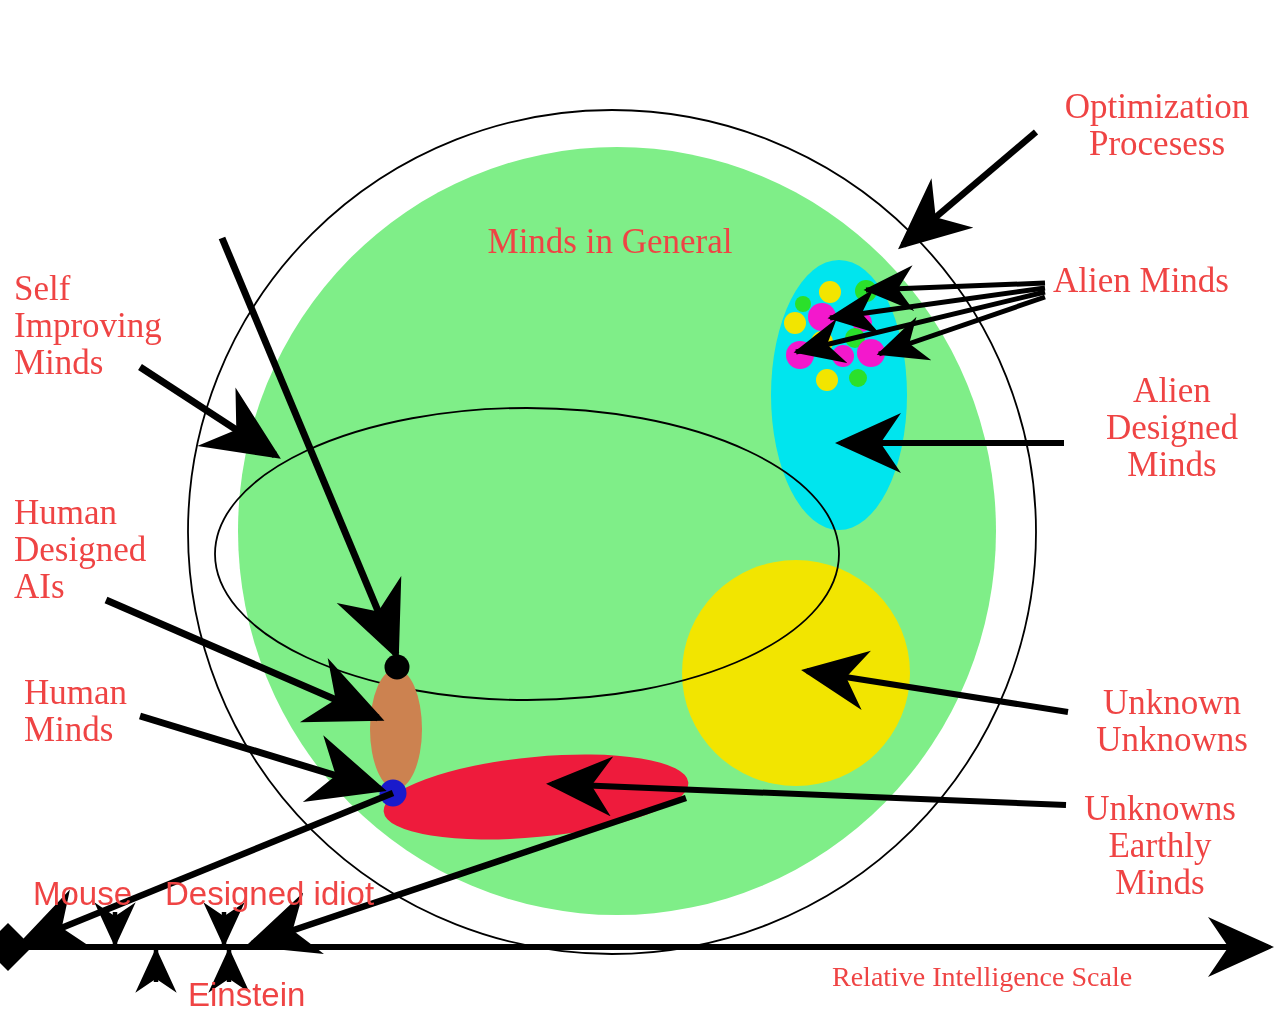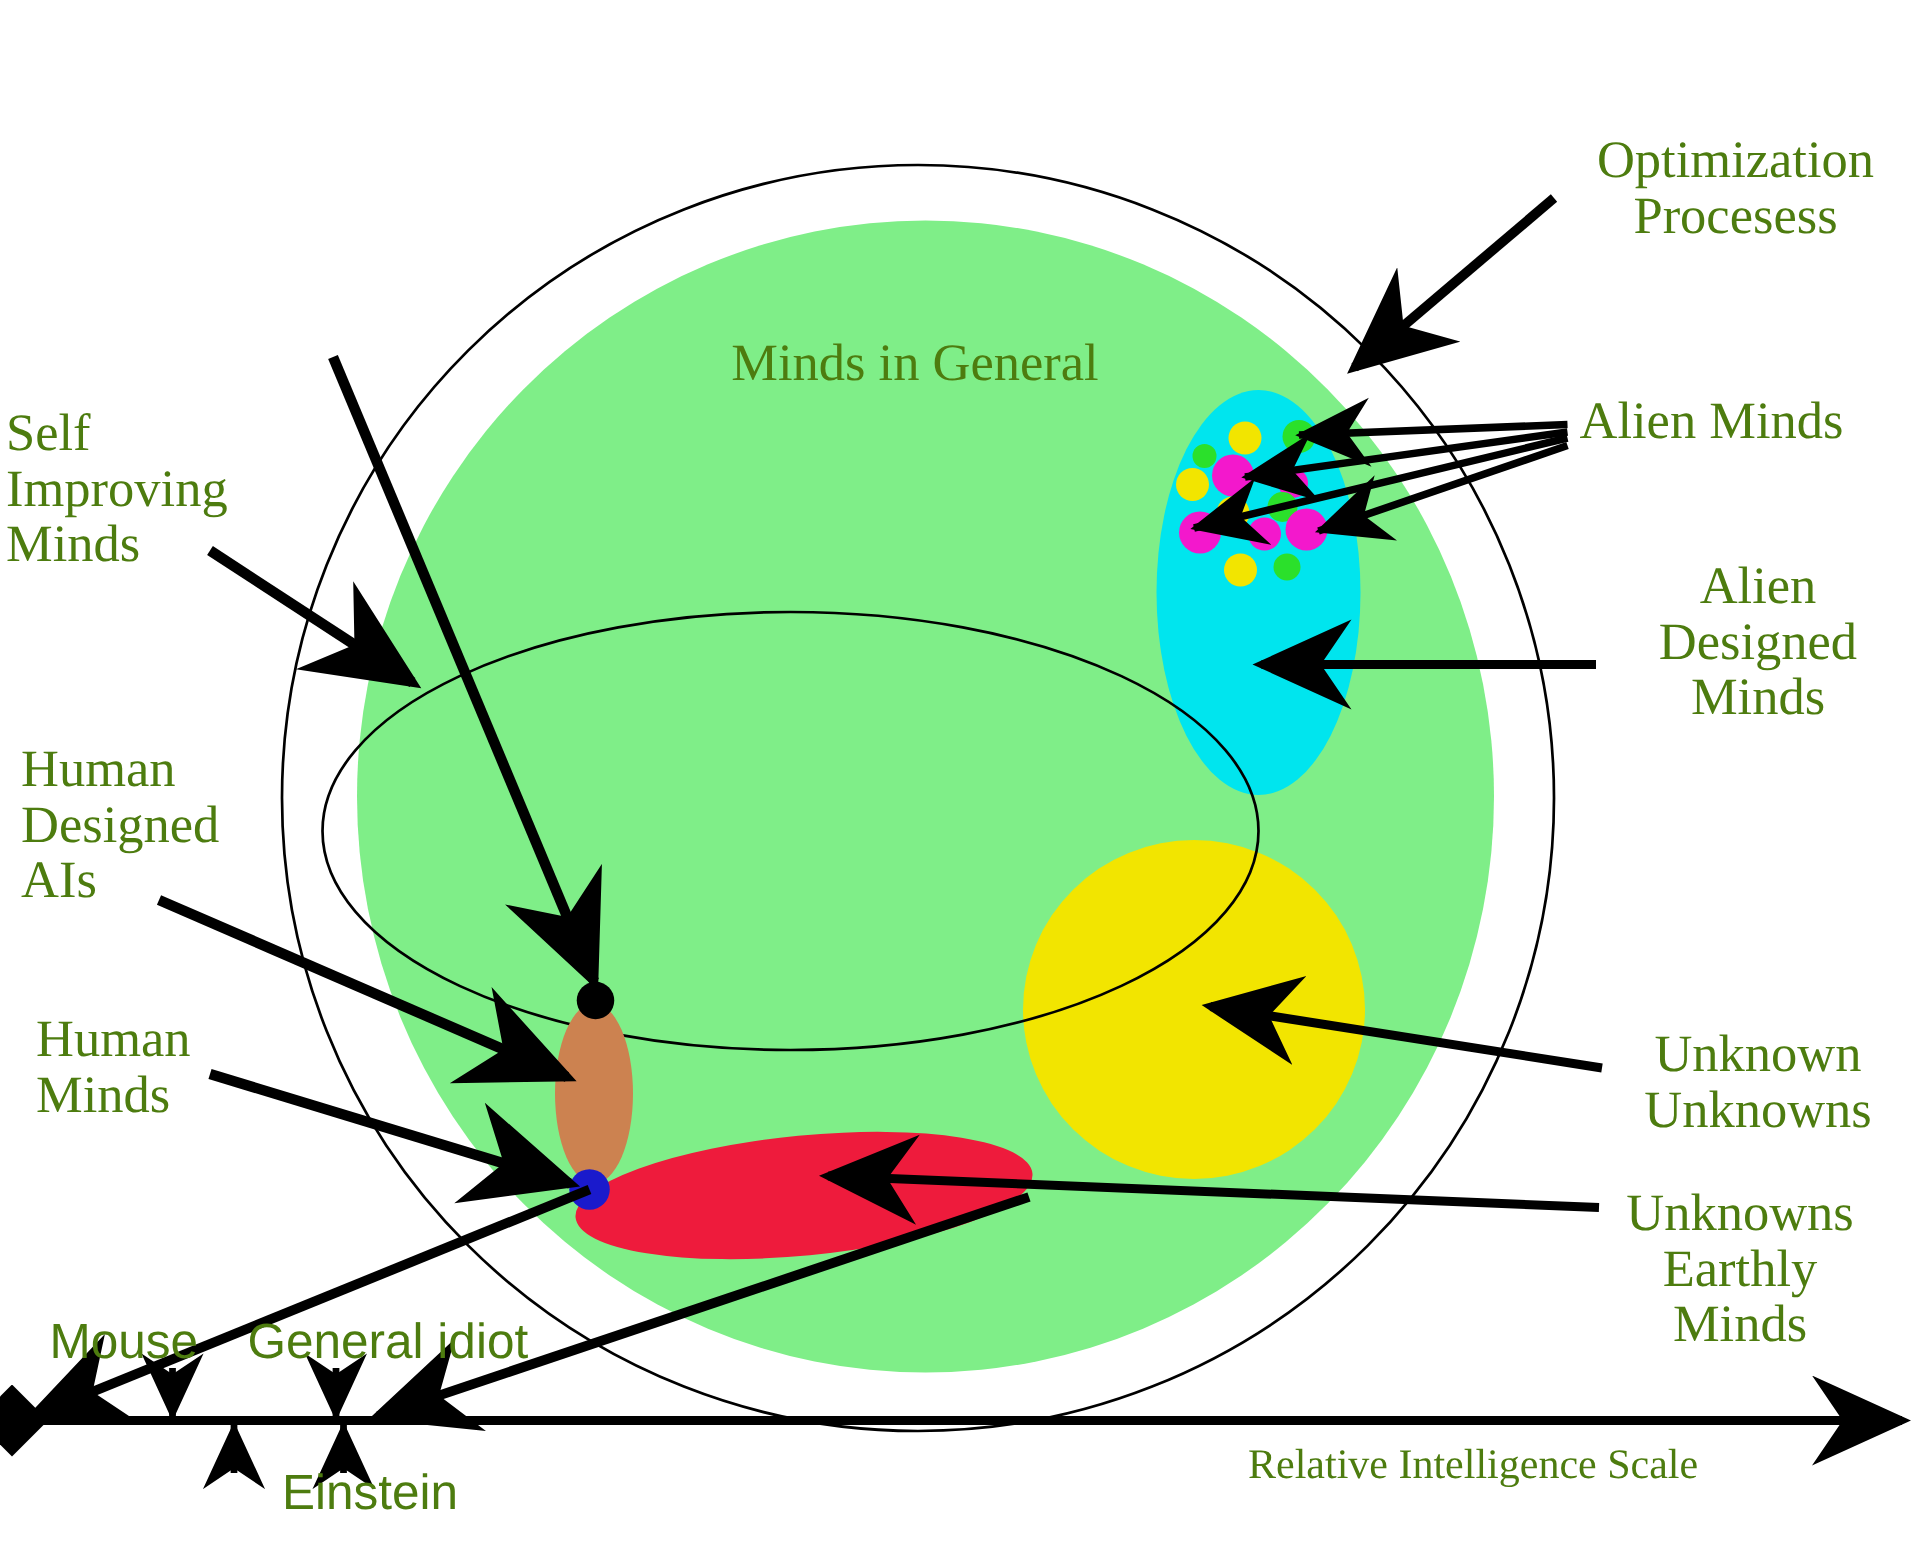--- a/index.html
+++ b/index.html
@@ -17,21 +17,21 @@
   }
   #diagram {
     position: absolute;
     left: 0;
     top: 0;
     width: 1284px;
     height: 1028px;
   }
   .lbl {
     position: absolute;
-    color: #4d7c0f;
+    color: #ef4444;
     line-height: 1.06;
     white-space: pre;
     font-family: "Liberation Serif", "DejaVu Serif", serif;
     font-size: 35px;
   }
   .lbl.sans {
     font-family: "Liberation Sans", "DejaVu Sans", sans-serif;
     font-size: 33px;
   }
   .lbl.ctr { text-align: center; }
@@ -133,31 +133,31 @@
 Minds</div>
 
   <div class="lbl ctr" style="left:1060px; top:684px; width:224px;">Unknown
 Unknowns</div>
 
   <div class="lbl ctr" style="left:1060px; top:790px; width:200px;">Unknowns
 Earthly
 Minds</div>
 
 
-  <div class="lbl" style="left:4px; top:270px;">Self
+  <div class="lbl" style="left:14px; top:270px;">Self
 Improving
 Minds</div>
 
   <div class="lbl" style="left:14px; top:494px;">Human
 Designed
 AIs</div>
 
   <div class="lbl" style="left:24px; top:674px;">Human
 Minds</div>
 
   <div class="lbl sans" style="left:33px; top:877px;">Mouse</div>
-  <div class="lbl sans" style="left:165px; top:877px;">General idiot</div>
+  <div class="lbl sans" style="left:165px; top:877px;">Designed idiot</div>
   <div class="lbl sans" style="left:63px; top:1032px;margin-top:36px;">Chimp</div>
   <div class="lbl sans" style="left:188px; top:978px;">Einstein</div>
 
   <div class="lbl" style="left:832px; top:962px; font-size:28px;">Relative Intelligence Scale</div>
 
 </div>
 
 </body></html>

